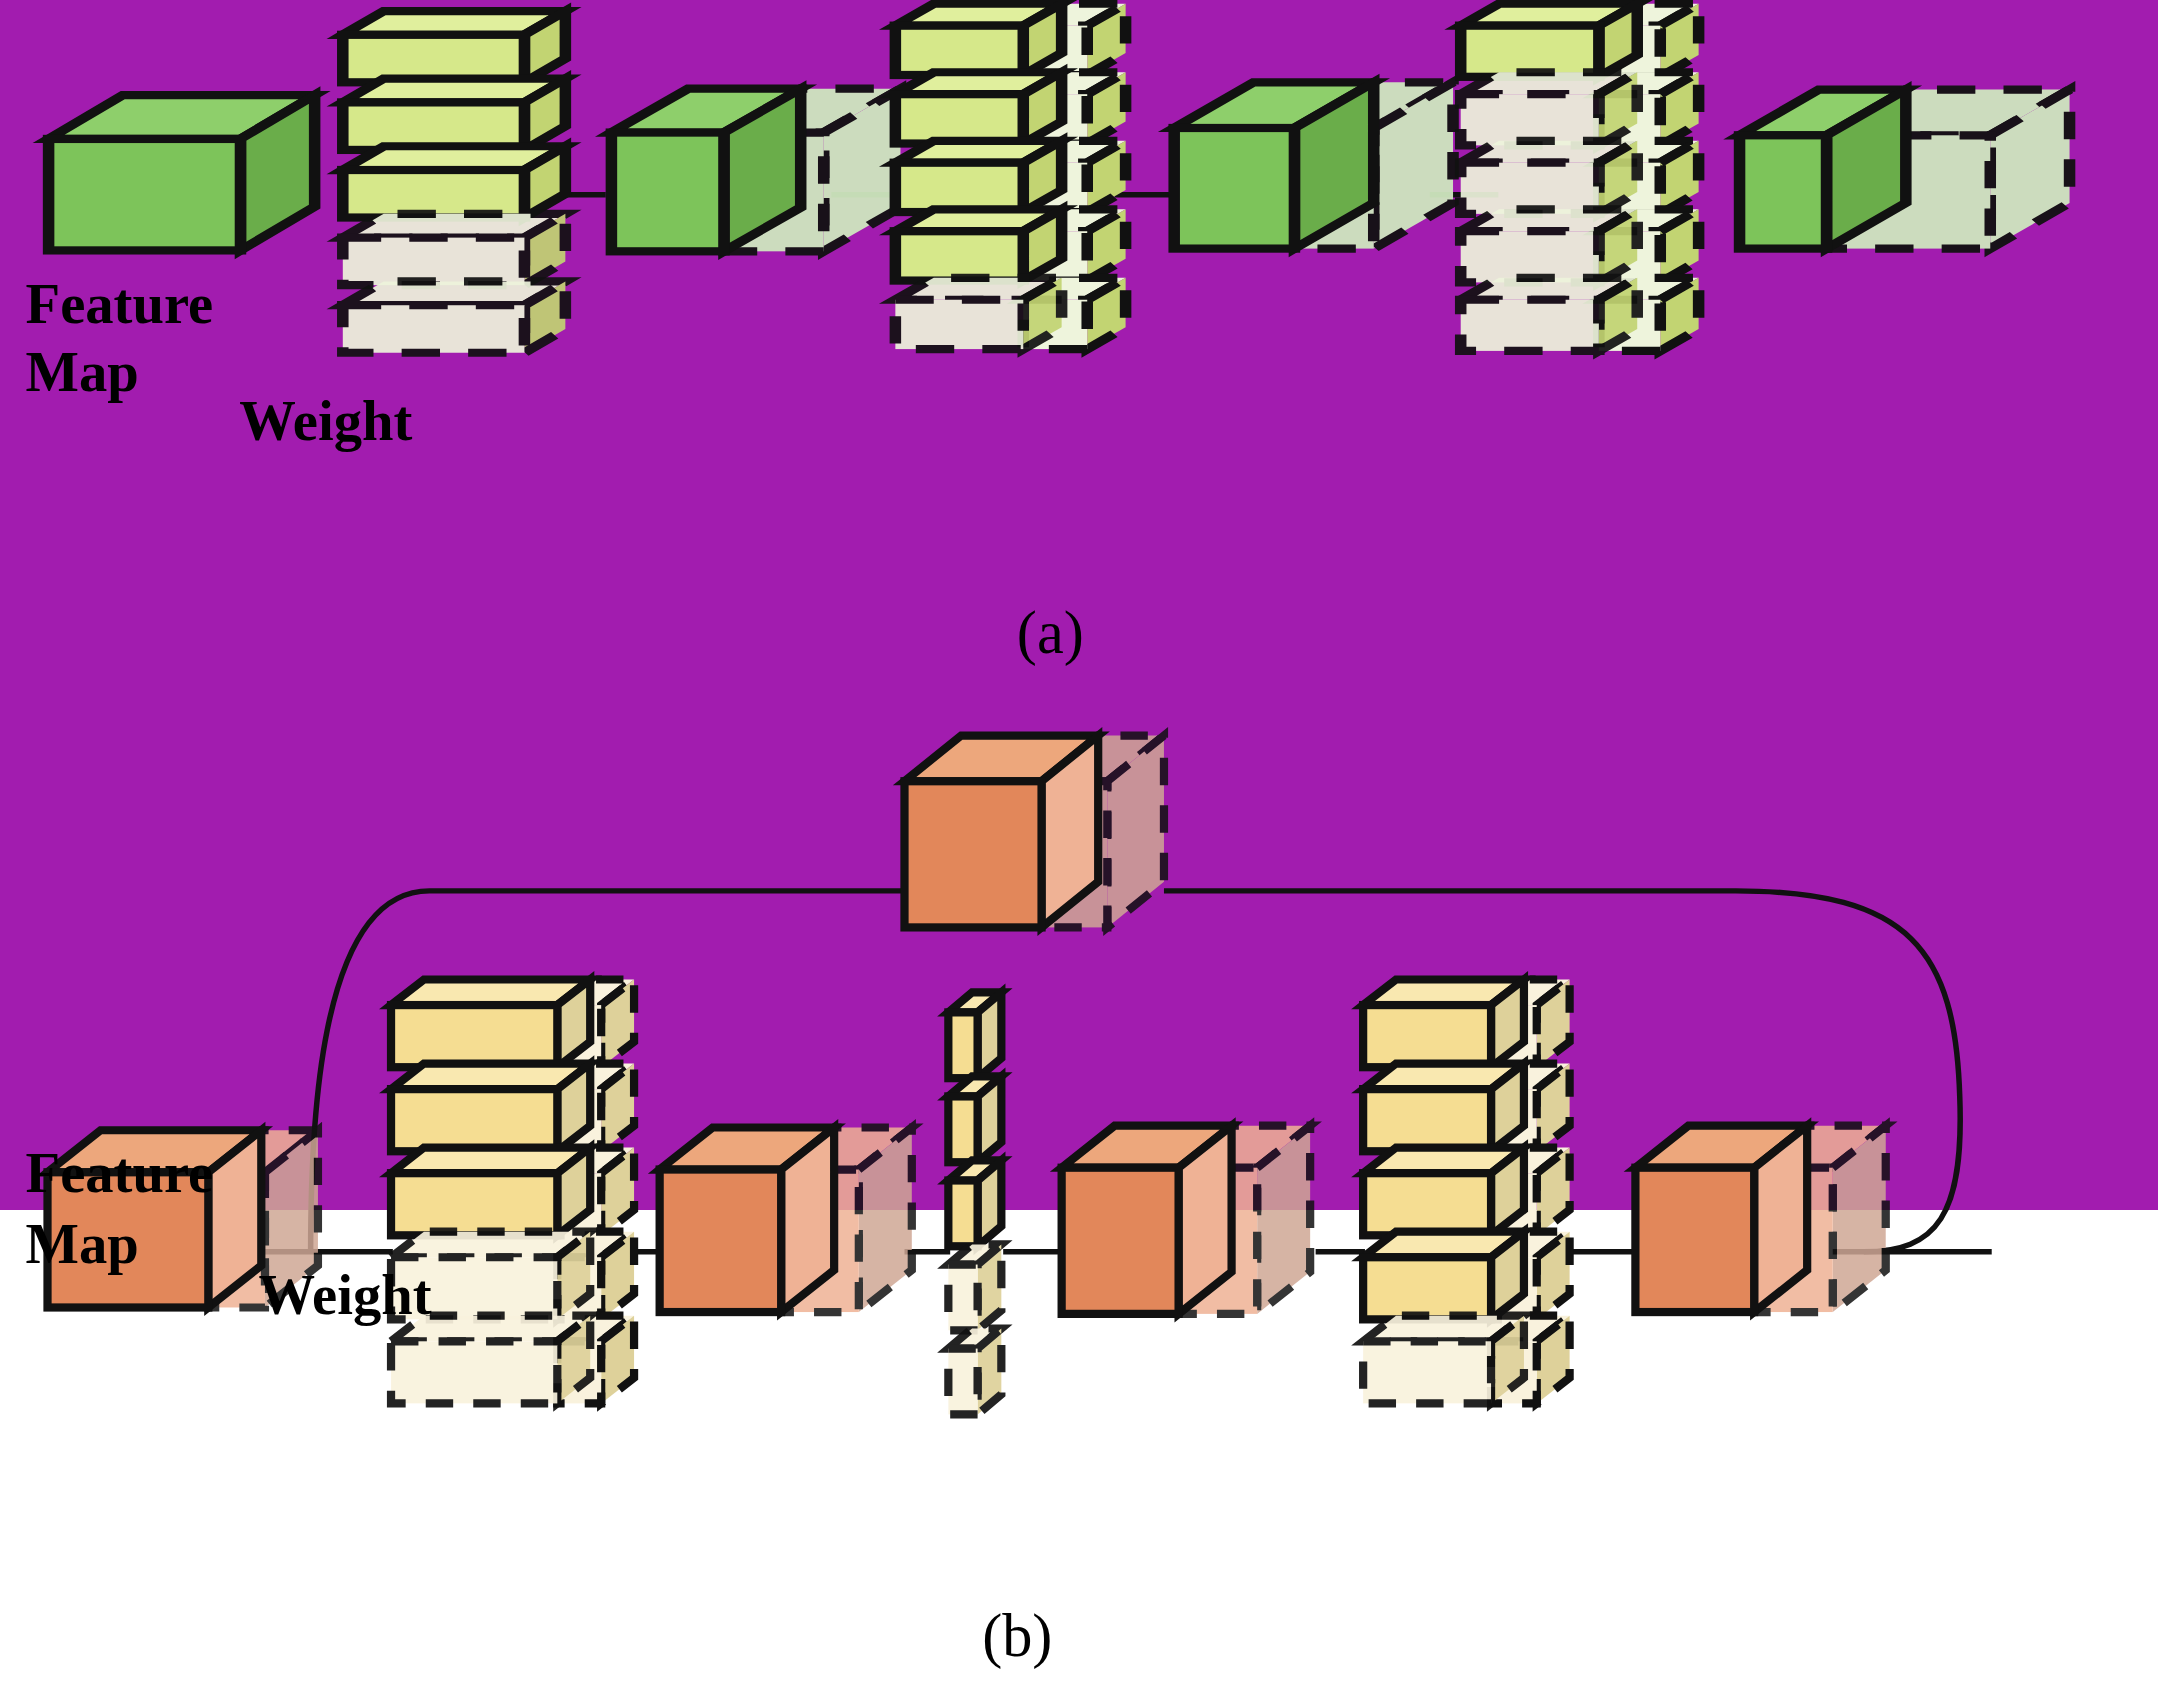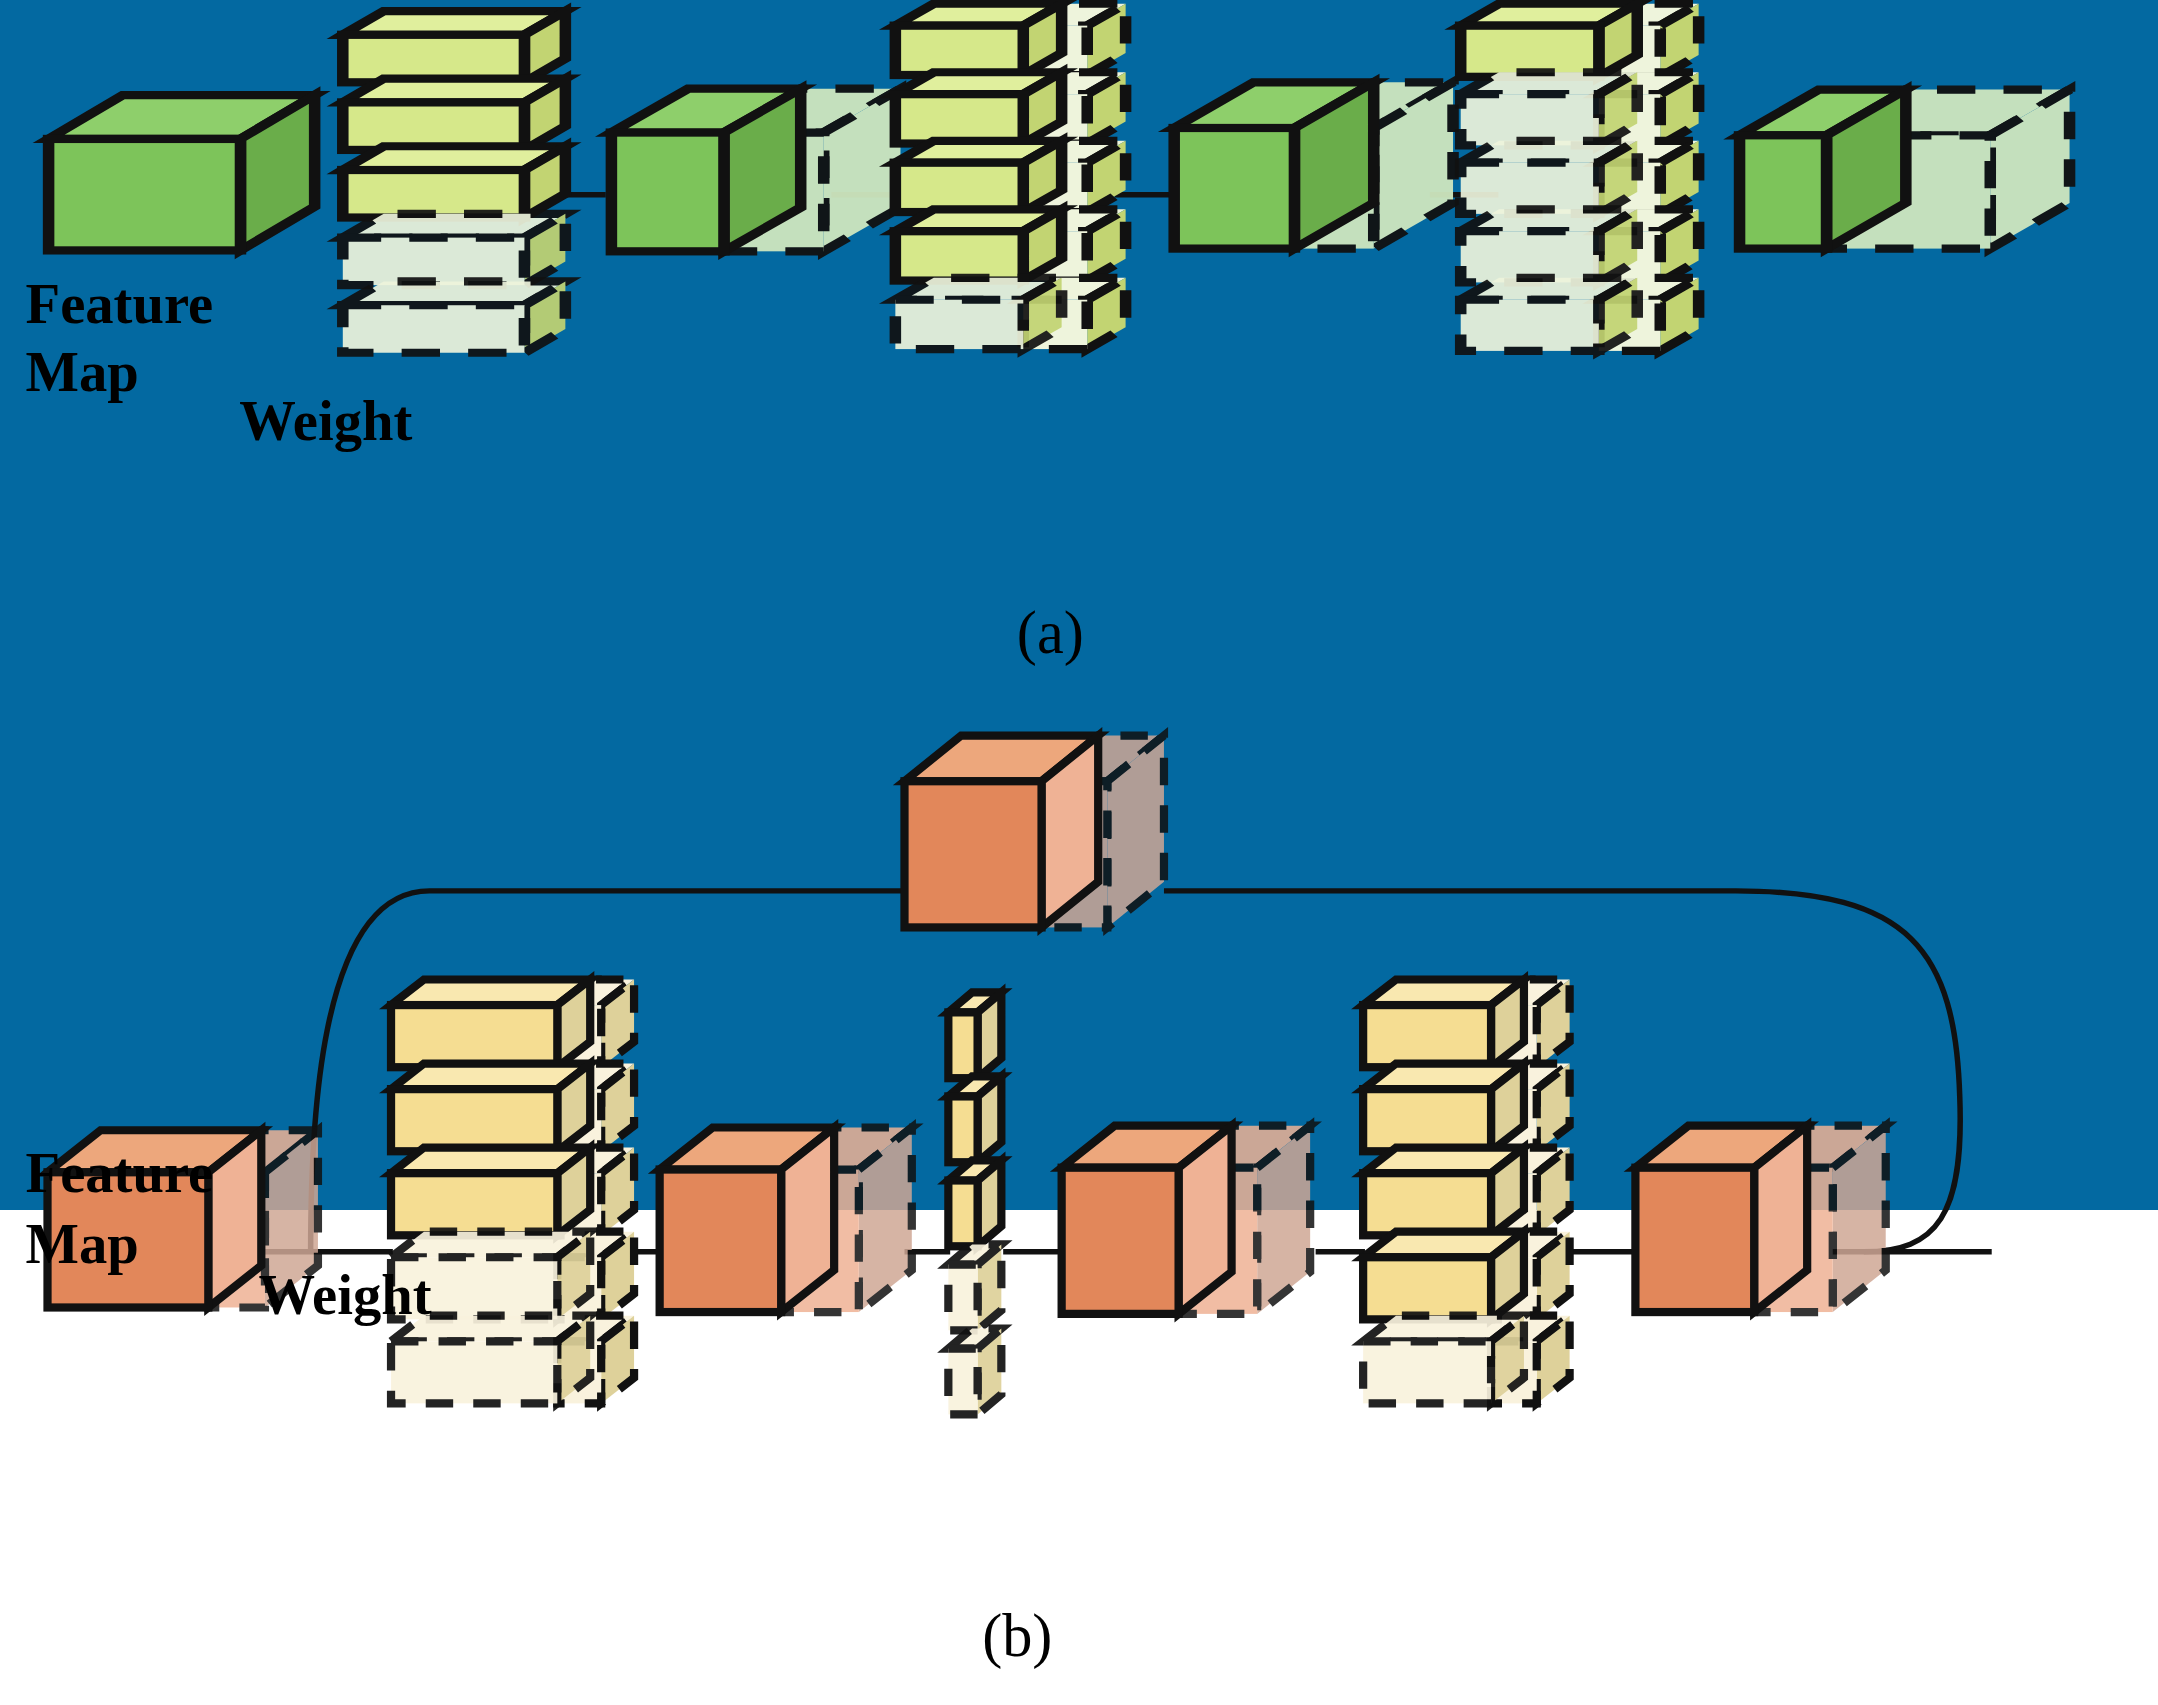--- a/index.html
+++ b/index.html
@@ -10,21 +10,21 @@
   body {
     width: 2158px;
     height: 1705px;
     font-family: "Liberation Serif", "DejaVu Serif", serif;
     overflow: hidden;
   }
   #root {
     position: relative;
     width: 2158px;
     height: 1210px;
-    background: #0369a1;
+    background: #a21caf;
   }
   svg.diagram {
     position: absolute;
     left: 0;
     top: 0;
     width: 2158px;
     height: 1705px;
     display: block;
   }
   .lbl {

